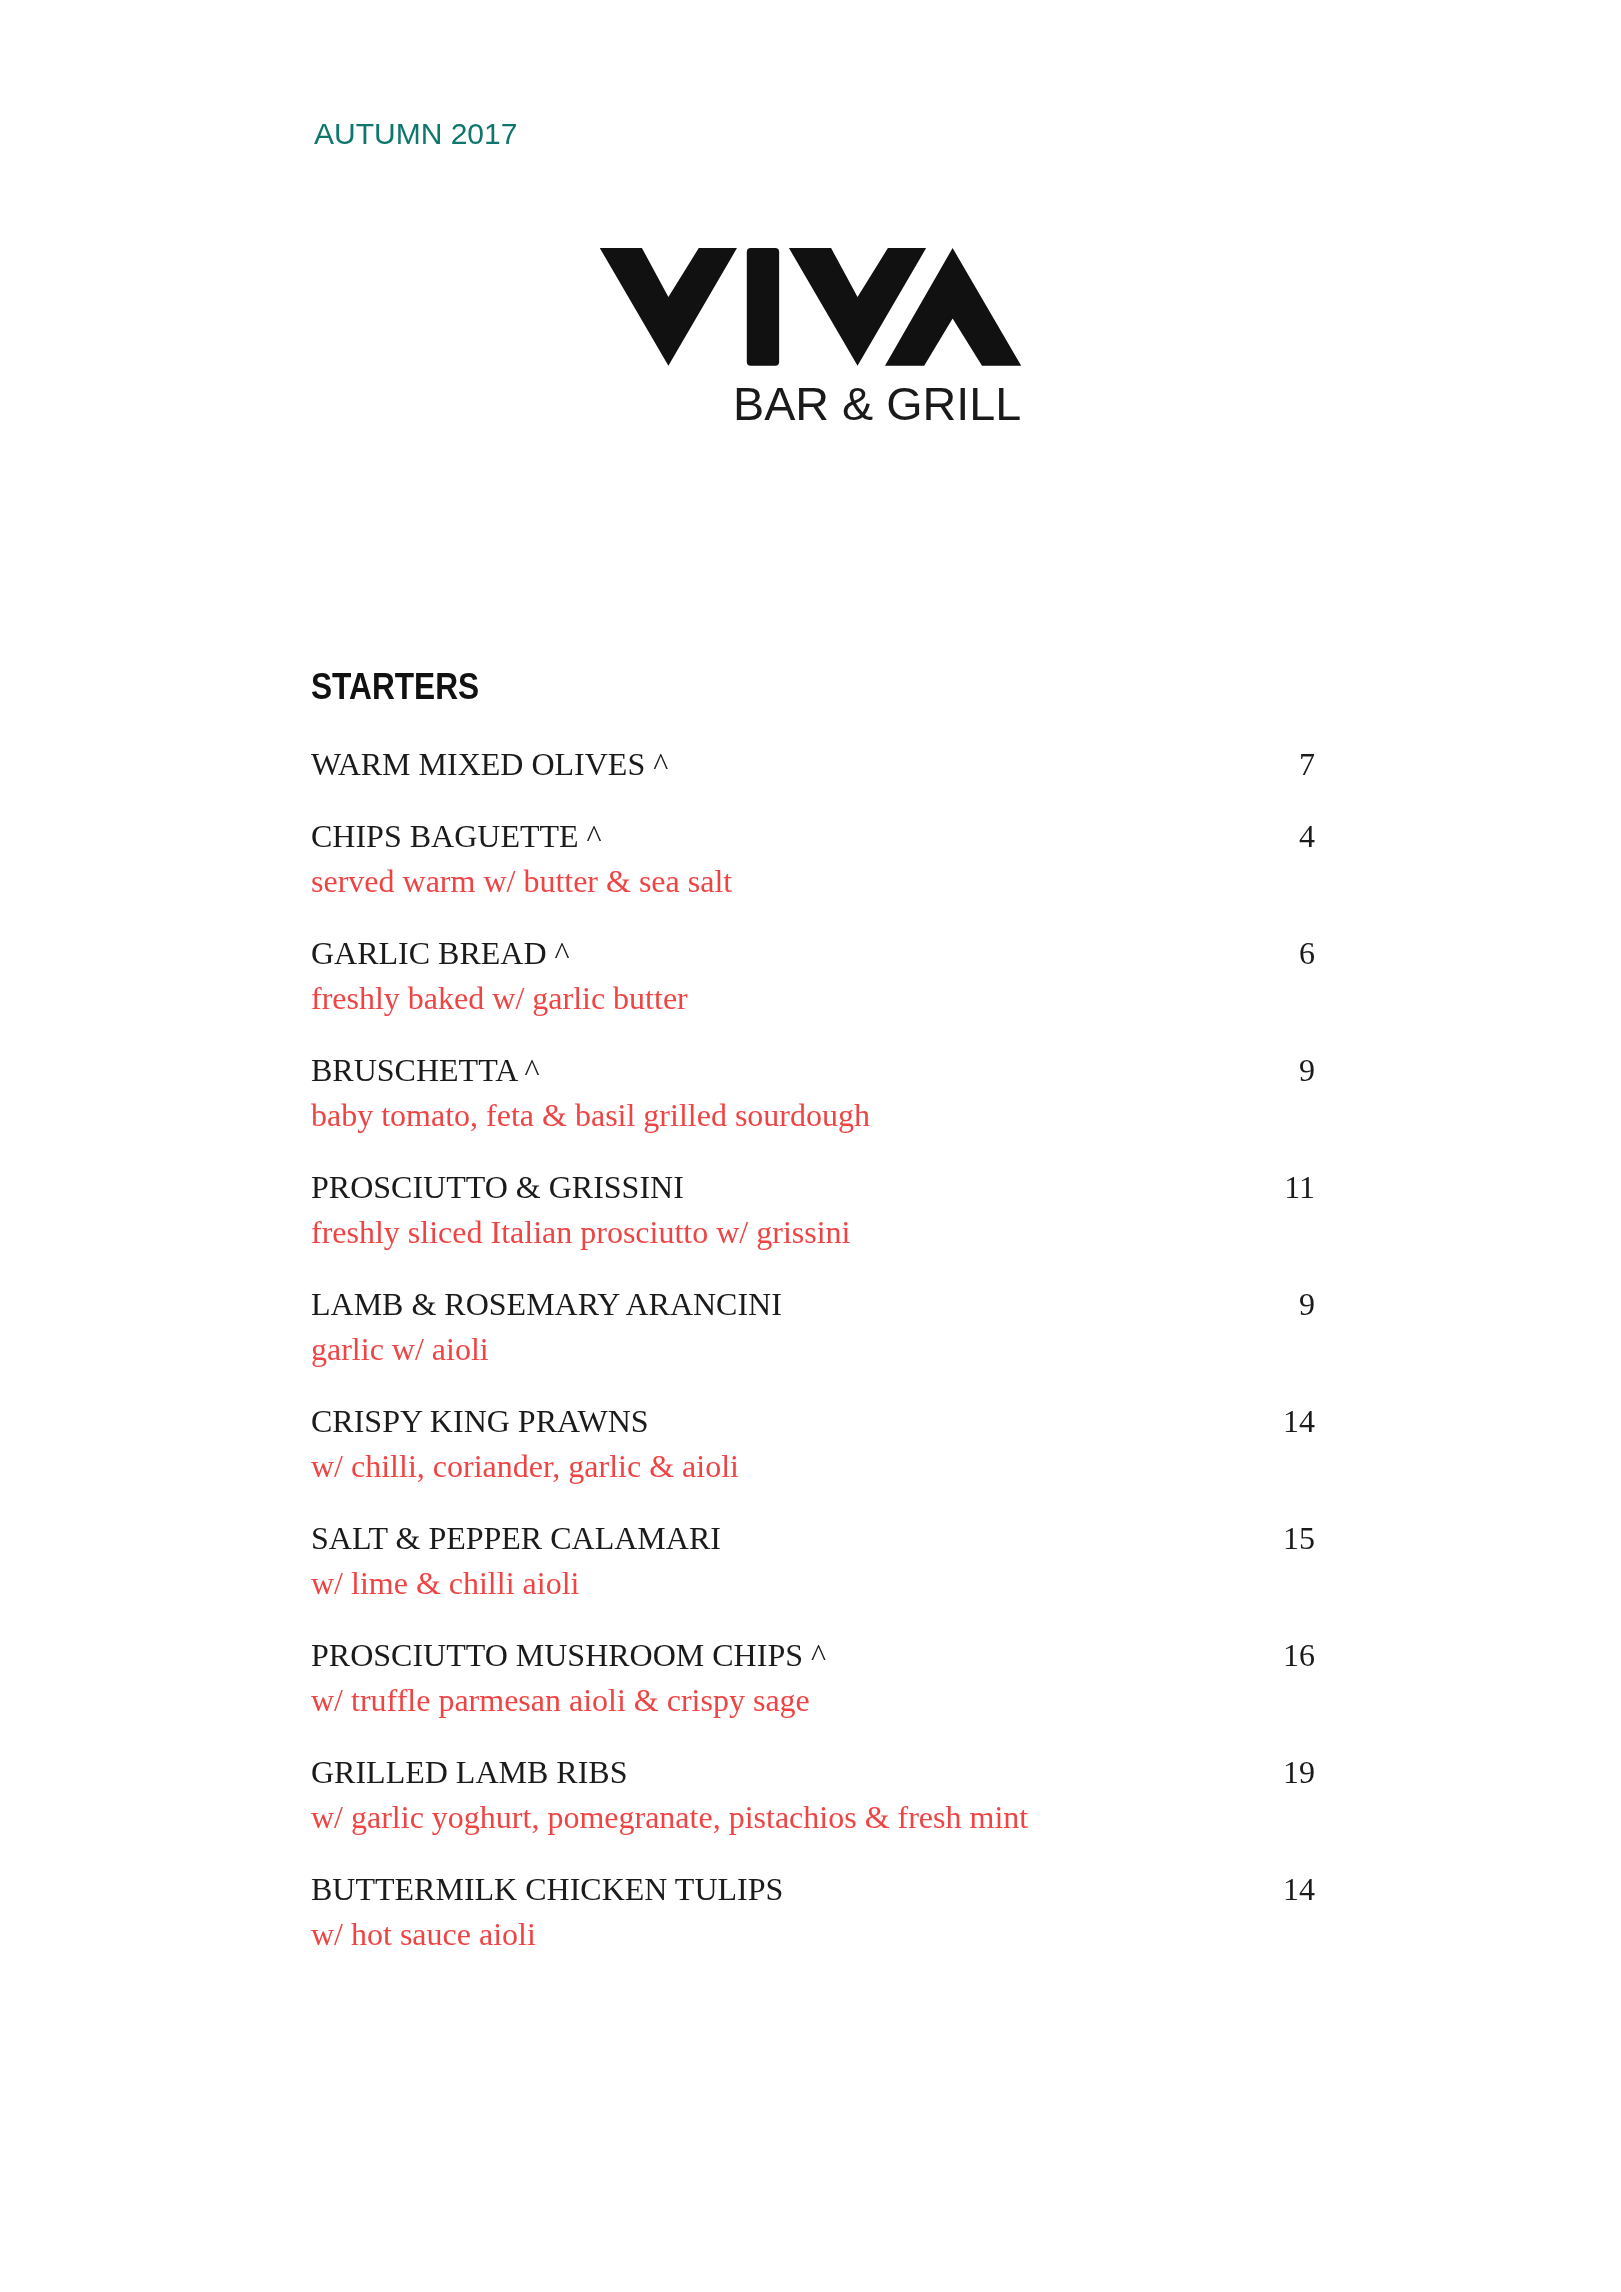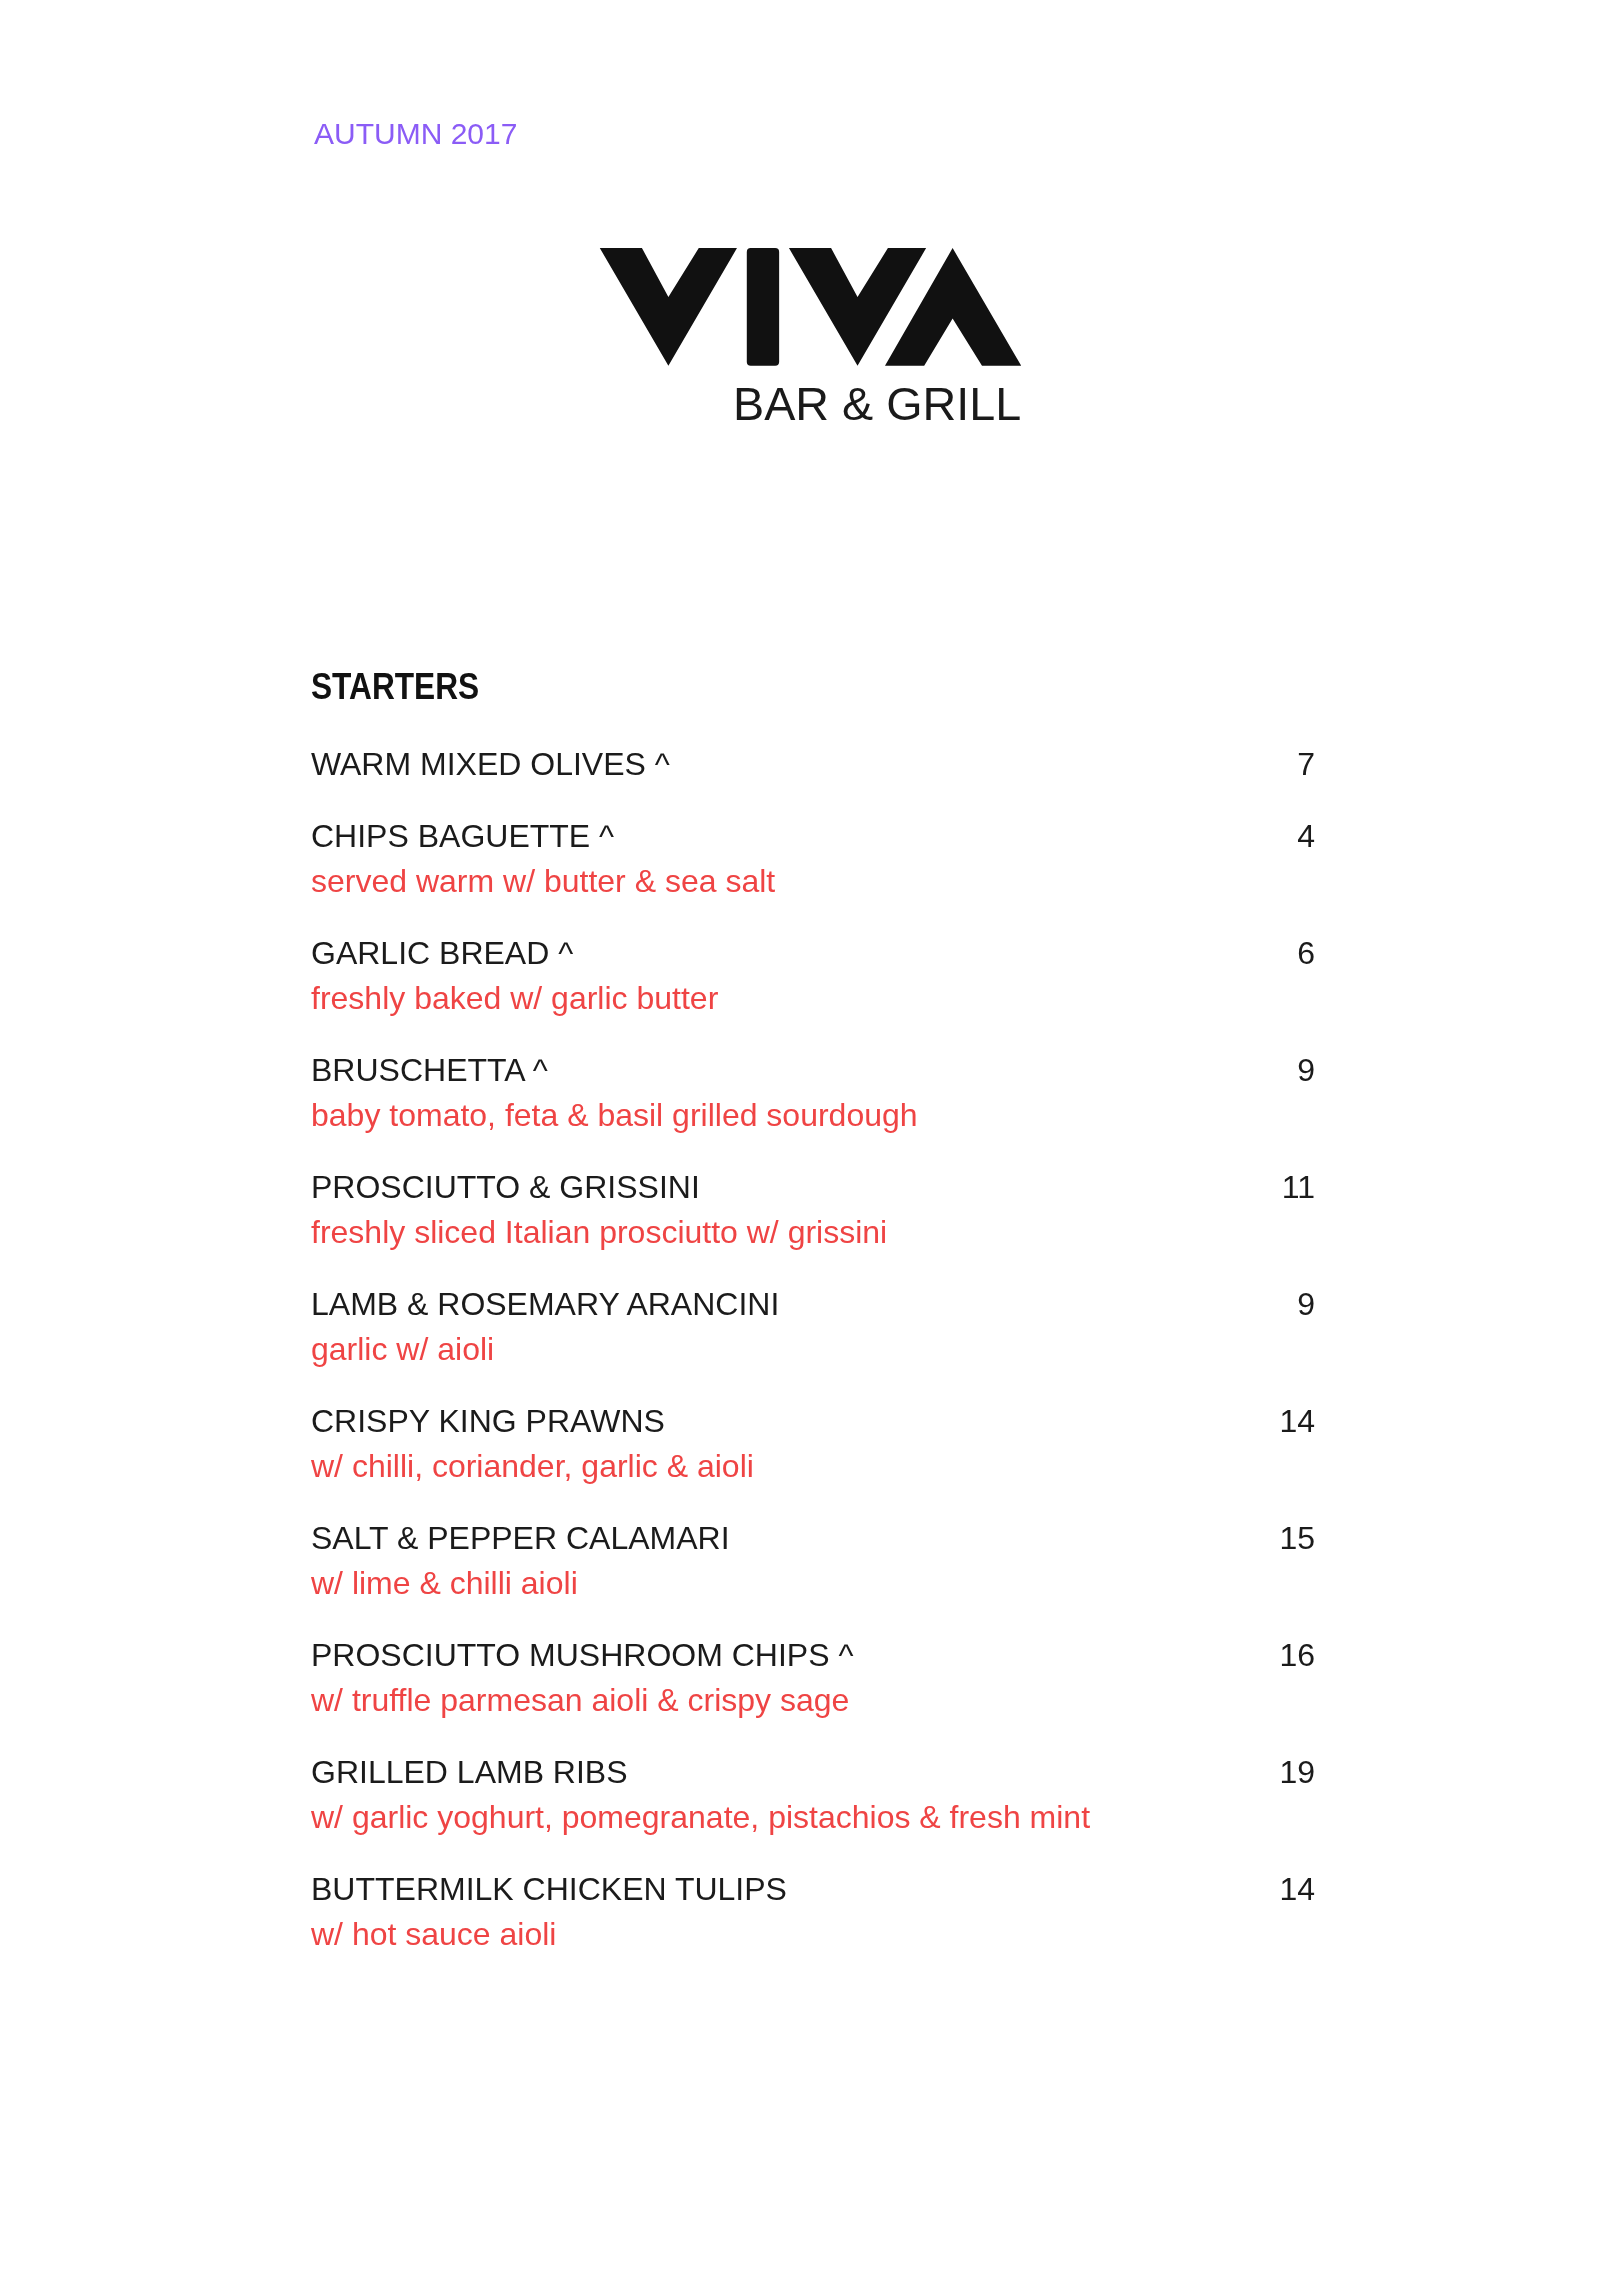--- a/index.html
+++ b/index.html
@@ -14,21 +14,21 @@
     overflow: hidden;
     font-family: "Liberation Sans", "DejaVu Sans", sans-serif;
     color: #1b1b1b;
   }
   .season {
     position: absolute;
     left: 314px;
     top: 114px;
     font-size: 30px;
     line-height: 39px;
-    color: #8b5cf6;
+    color: #0f766e;
     white-space: nowrap;
     letter-spacing: 0px;
   }
   .logo {
     position: absolute;
     left: 0;
     top: 0;
     width: 1621px;
     height: 451px;
   }
@@ -46,20 +46,21 @@
     transform-origin: left center;
   }
   .menu {
     position: absolute;
     left: 311px;
     top: 742px;
     width: 1004px;
   }
   .item {
     margin: 0 0 27px 0;
+    font-family: Liberation Serif, serif;
   }
   .item-row {
     display: flex;
     justify-content: space-between;
     align-items: baseline;
     font-size: 32px;
     line-height: 45px;
     height: 45px;
     white-space: nowrap;
   }

